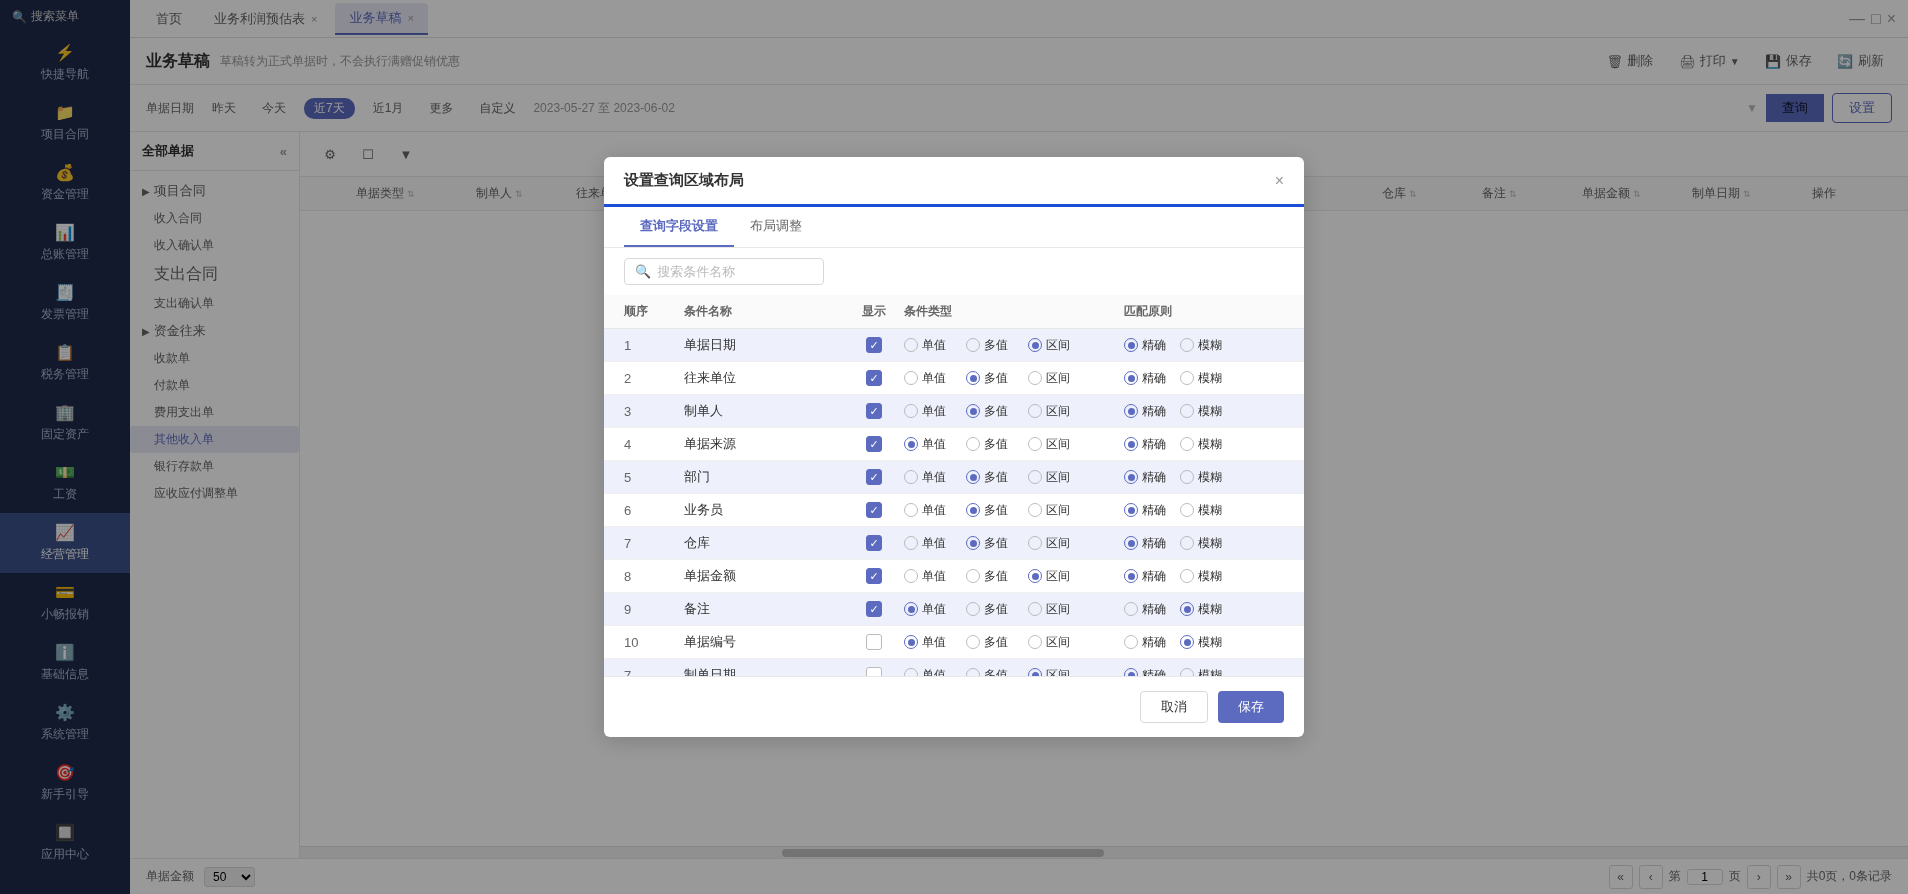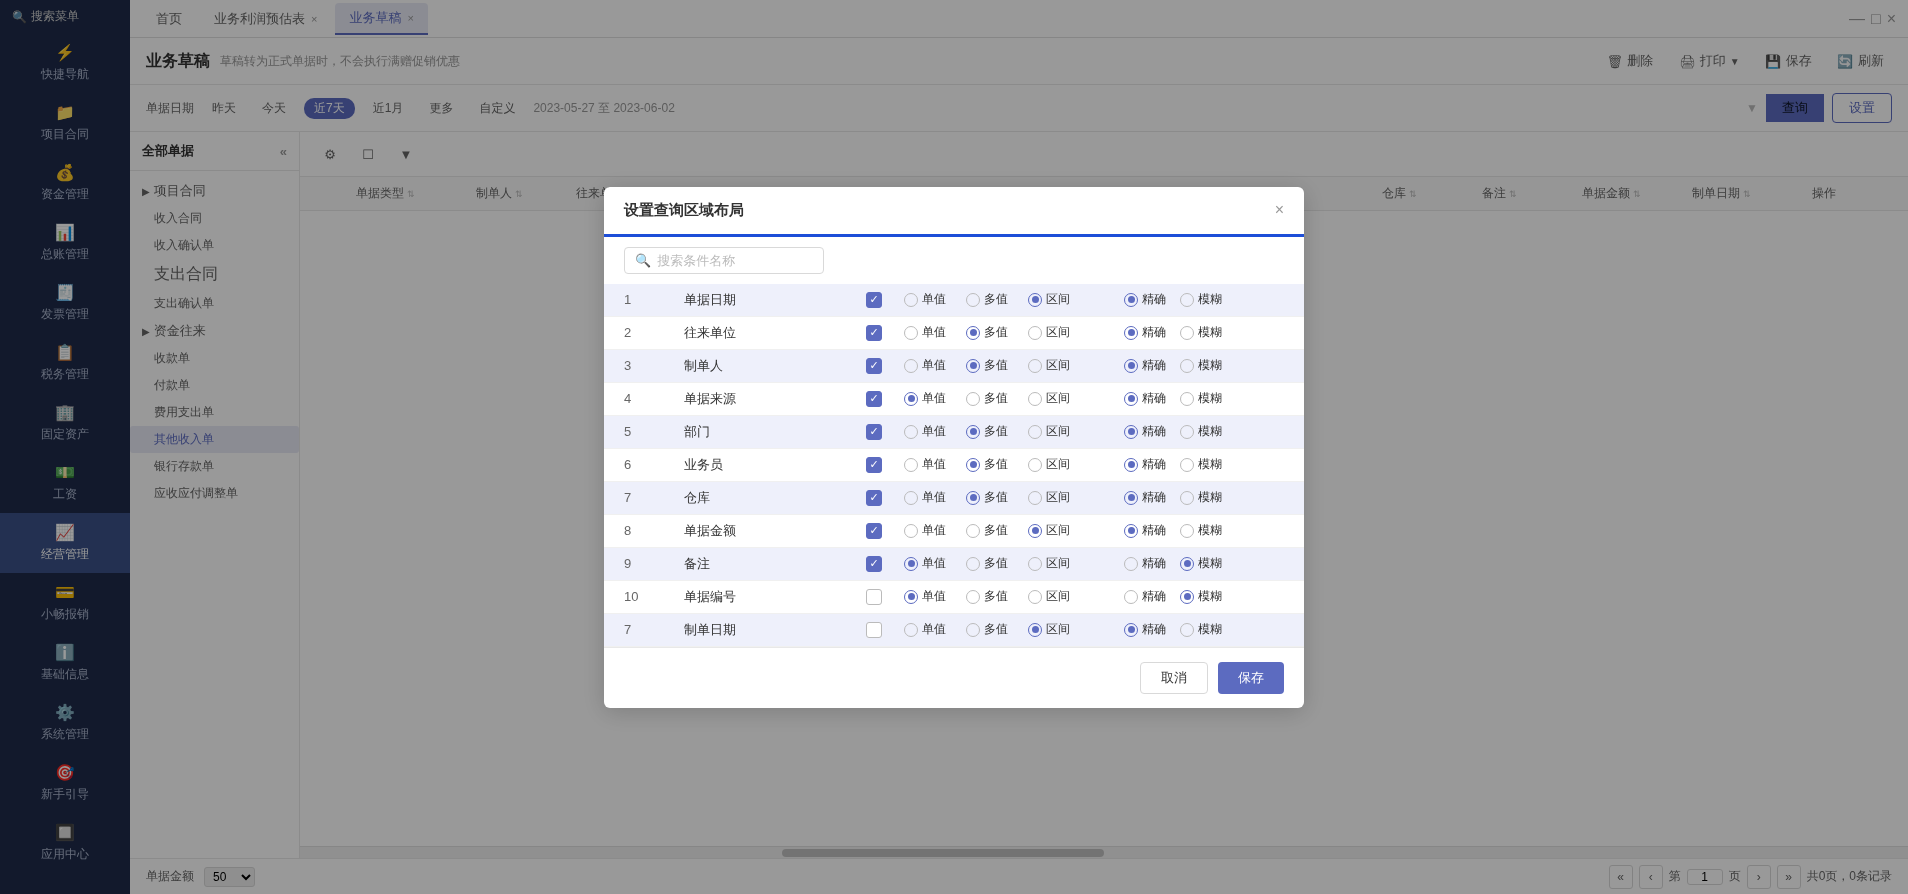--- a/index.html
+++ b/index.html
@@ -358,28 +358,39 @@
 <div class="overlay">
   <div class="modal">
 
     <div class="modal-header">
       <span class="modal-title">设置查询区域布局</span>
       <span class="modal-close">×</span>
     </div>
 
     <div class="modal-body">
 
+      <div class="modal-tabs">
+        <div class="modal-tab active">查询字段设置</div>
+        <div class="modal-tab">布局调整</div>
+      </div>
 
       <div class="modal-search">
         <div class="modal-search-box">
           <span style="color:#bbb;font-size:13px;">🔍</span>
           <input type="text" placeholder="搜索条件名称" style="">
         </div>
       </div>
 
+      <div class="modal-table-header">
+        <div class="col-order">顺序</div>
+        <div class="col-name">条件名称</div>
+        <div class="col-show">显示</div>
+        <div class="col-type">条件类型</div>
+        <div class="col-match">匹配原则</div>
+      </div>
 
       <div class="modal-table" id="modal-table-body">
       <div class="modal-table-row highlighted">
             <div class="row-order">1</div>
             <div class="row-name">单据日期</div>
             <div class="row-show">
               <div class="checkbox">
                 <span class="checkbox-check">✓</span>
               </div>
             </div>

